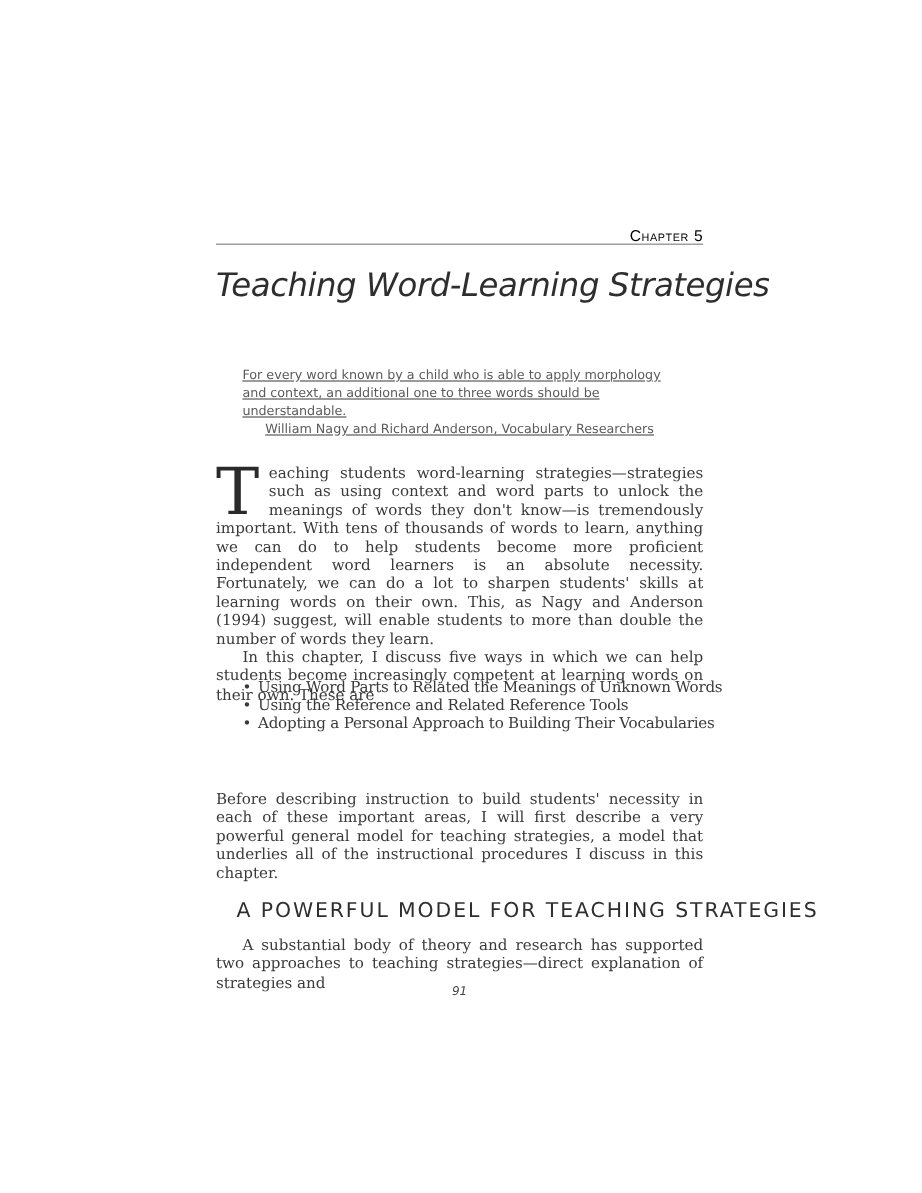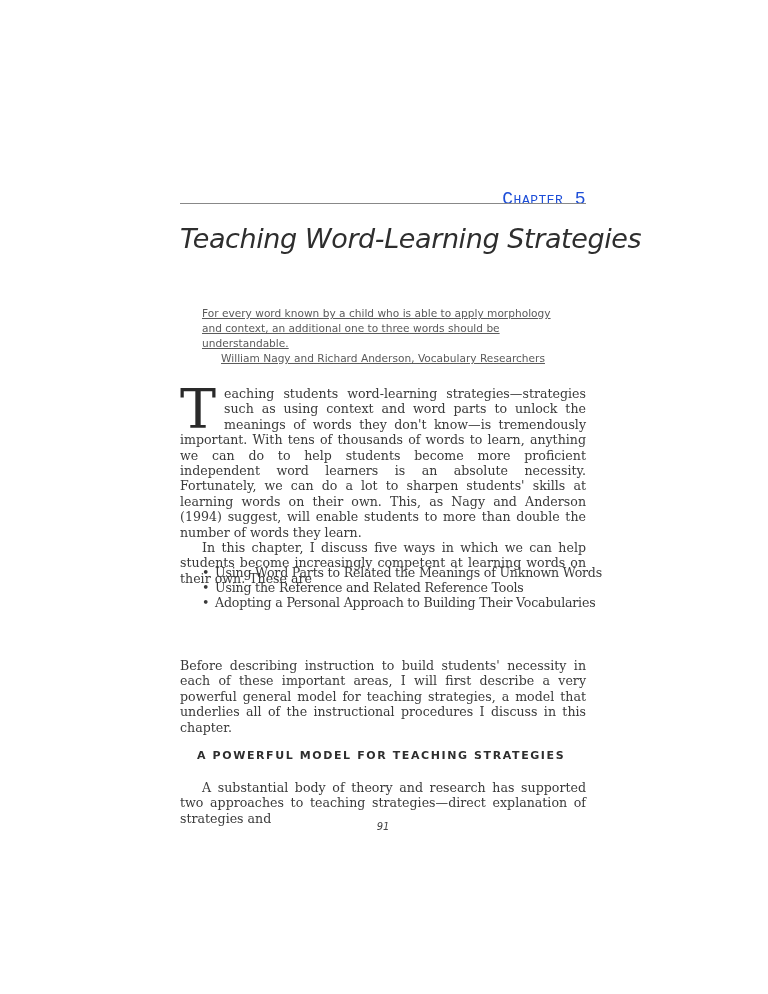--- a/index.html
+++ b/index.html
@@ -1,20 +1,20 @@
 <!DOCTYPE html>
 <html><head>
 <meta charset="utf-8">
 <style>
   html, body { margin: 0; padding: 0; background: #ffffff; }
   body { width: 768px; height: 994px; position: relative; overflow: hidden; color: #2b2b2b; }
   .page { position: absolute; left: 180px; top: 0; width: 406px; }
   .chapter-label {
     position: absolute; top: 189px; right: 0;
-    font-family: Liberation Mono, monospace; font-size: 18px; color: #1d4ed8;
+    font-family: Liberation Sans, sans-serif; font-size: 13px; color: #000000;
     letter-spacing: 0.5px; font-variant: small-caps;
   }
   .chapter-rule { position: absolute; top: 203px; left: 0; width: 406px; height: 1px; background: #888; }
   .chapter-title {
     position: absolute; top: 223px; left: 0;
     font-family: "DejaVu Sans", sans-serif; font-style: italic; font-size: 27px; color: #2e2e2e;
     letter-spacing: -0.4px; white-space: nowrap;
   }
   .epigraph {
     position: absolute; top: 306px; left: 22px; width: 362px;
@@ -35,21 +35,21 @@
   p { margin: 0; }
   .bullets {
     position: absolute; top: 565px; left: 22px; width: 390px; margin: 0; padding: 0; list-style: none;
     font-family: "DejaVu Serif", serif; font-size: 12.6px; line-height: 15px; color: #3a3a3a; white-space: nowrap;
   }
   .bullets li { position: relative; padding-left: 13px; letter-spacing: -0.2px; }
   .bullets li::before { content: "•"; position: absolute; left: 0; }
   .p3 { top: 658px; }
   .section-heading {
     position: absolute; top: 749px; left: 17px;
-    font-family: "DejaVu Sans", sans-serif; font-weight: bold; font-size: 11px; letter-spacing: 1.6px; color: #2e2e2e; white-space: nowrap;
+    font-family: "DejaVu Sans", sans-serif; font-weight: normal; font-size: 17px; letter-spacing: 1.6px; color: #2e2e2e; white-space: nowrap;
   }
   .p4 { top: 780px; }
   .page-number {
     position: absolute; top: 821px; left: 0; width: 406px; text-align: center;
     font-family: "DejaVu Sans", sans-serif; font-style: italic; font-size: 10px; color: #444;
   }
 </style>
 </head>
 <body>
 

